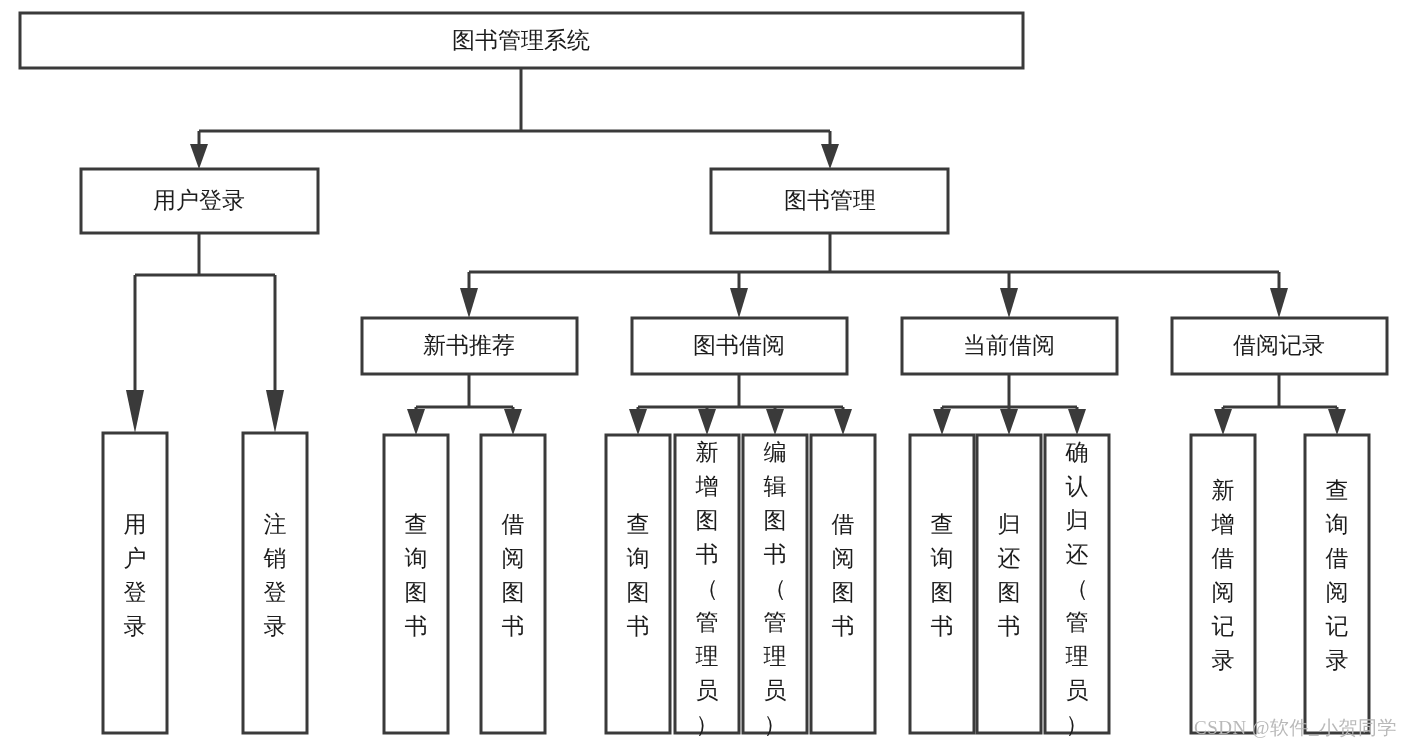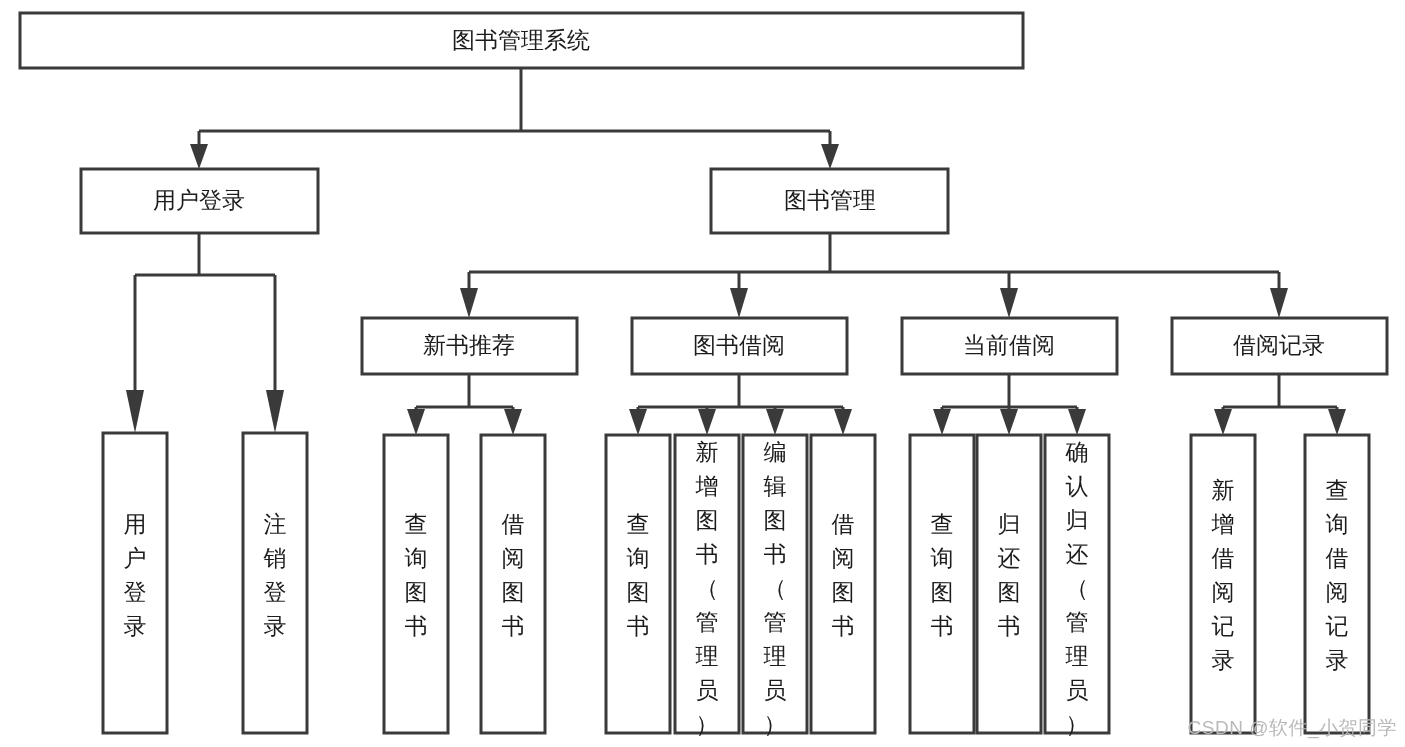--- a/index.html
+++ b/index.html
@@ -51,21 +51,21 @@
   .node-label-v {
     font-family: "Liberation Sans", "DejaVu Sans", sans-serif;
     font-size: 23px;
     fill: #1c1c1c;
     text-anchor: middle;
   }
   .watermark-text {
     position: absolute;
     right: 8px;
     bottom: 6px;
-    font-family: Liberation Sans, sans-serif;
+    font-family: Liberation Serif, serif;
     font-size: 19px;
     color: #b9b9b9;
     white-space: nowrap;
     letter-spacing: 0.5px;
     margin-left: 28px;
   }
 </style>
 </head>
 <body>
 

